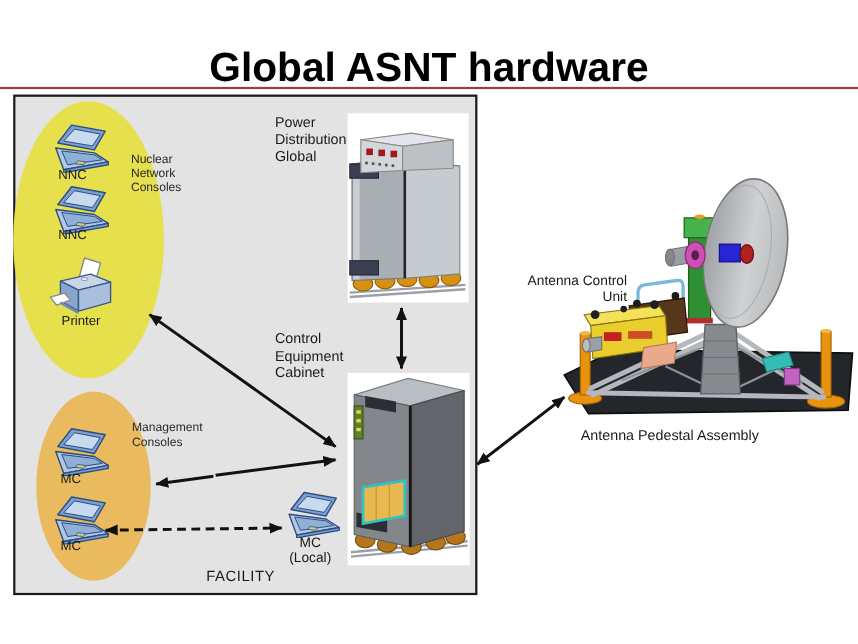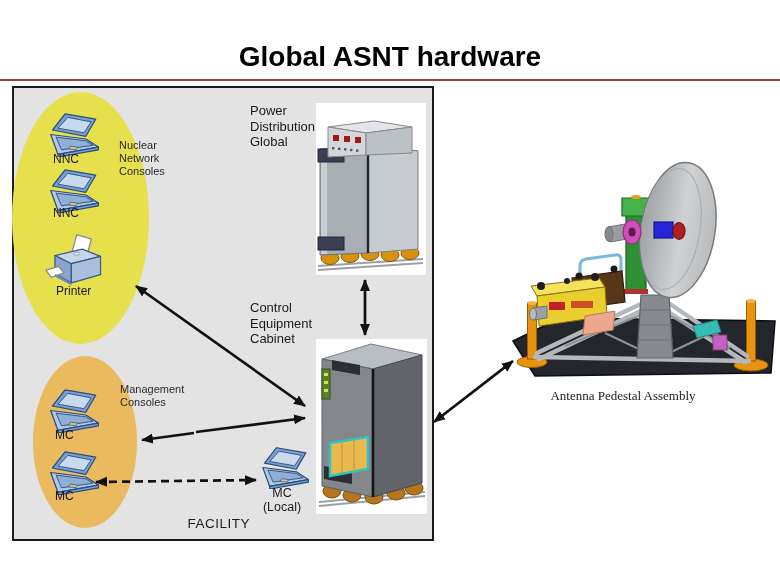--- a/index.html
+++ b/index.html
@@ -1,34 +1,34 @@
 <!DOCTYPE html>
 <html><head>
 <meta charset="utf-8">
 <style>
   html,body{margin:0;padding:0;background:#fff;}
   #page{position:relative;width:780px;height:585px;background:#fff;overflow:hidden;
         font-family:"Liberation Sans", sans-serif;color:#1a1a1a;}
   .abs{position:absolute;}
-  .title{left:0;right:0;top:41px;text-align:center;font-size:28px;font-weight:bold;color:#000;}
+  .title{left:0;right:0;top:41px;text-align:center;font-size:37px;font-weight:bold;color:#000;}
   .title-line{left:0;top:79px;width:780px;height:2px;background:#9e3b3b;}
   .facility{left:12px;top:86px;width:418px;height:451px;background:#e3e3e3;border:2px solid #1a1a1a;}
   .ellipse{border-radius:50%;}
   .nnc-ellipse{left:12px;top:92px;width:137px;height:252px;background:#e7e04d;}
   .mc-ellipse{left:33px;top:356px;width:104px;height:172px;background:#e9ba5e;}
   .lbl{font-size:12px;}
   .grp-lbl{font-size:11px;line-height:13px;color:#2a2a2a;}
   .dev-lbl{font-size:12.5px;}
   .facility-lbl{left:140px;top:516px;width:110px;text-align:right;font-size:13.5px;letter-spacing:.5px;}
   .pds-lbl{left:250px;top:103px;width:74px;font-size:13px;line-height:15.5px;}
   .mec-lbl{left:250px;top:300px;width:74px;font-size:13px;line-height:15.5px;}
   .imgbox{background:#fff;}
   .mc-local-lbl{left:250px;top:486px;width:64px;text-align:center;font-size:12.5px;line-height:14px;}
   .acu-lbl{left:478px;top:248px;width:92px;text-align:right;font-size:12.5px;line-height:15px;}
-  .apa-lbl{left:528px;top:388px;width:190px;text-align:center;font-size:13px;font-family:Liberation Serif, serif;}
+  .apa-lbl{left:528px;top:388px;width:190px;font-size:13px;}
   svg{display:block;}
 </style>
 </head>
 <body>
 
 <div id="page">
 
   <svg width="0" height="0" style="position:absolute">
     <defs>
       <g id="laptop-shape" stroke="#2a4d80" stroke-width="1.4" stroke-linejoin="round">
@@ -159,20 +159,21 @@
   </div>
 
   <svg class="abs" style="left:258px;top:446px" width="56" height="43" viewBox="0 0 64 50">
       <use href="#laptop-shape"></use>
     </svg>
   <div class="abs mc-local-lbl">
     <div>MC</div>
     <div>(Local)</div>
   </div>
 
+  <div class="abs acu-lbl">Antenna Control Unit</div>
   <div class="abs apa-lbl">Antenna Pedestal Assembly</div>
 
   <svg class="abs" style="left:505px;top:150px" width="272" height="235" viewBox="0 0 272 235">
     <defs>
       <linearGradient id="dishGrad" x1="0" y1="0" x2="1" y2="0">
         <stop offset="0" stop-color="#9fa2a5"></stop>
           <stop offset="0.55" stop-color="#cfd1d3"></stop>
           <stop offset="1" stop-color="#b8babc"></stop>
       </linearGradient>
     </defs>

